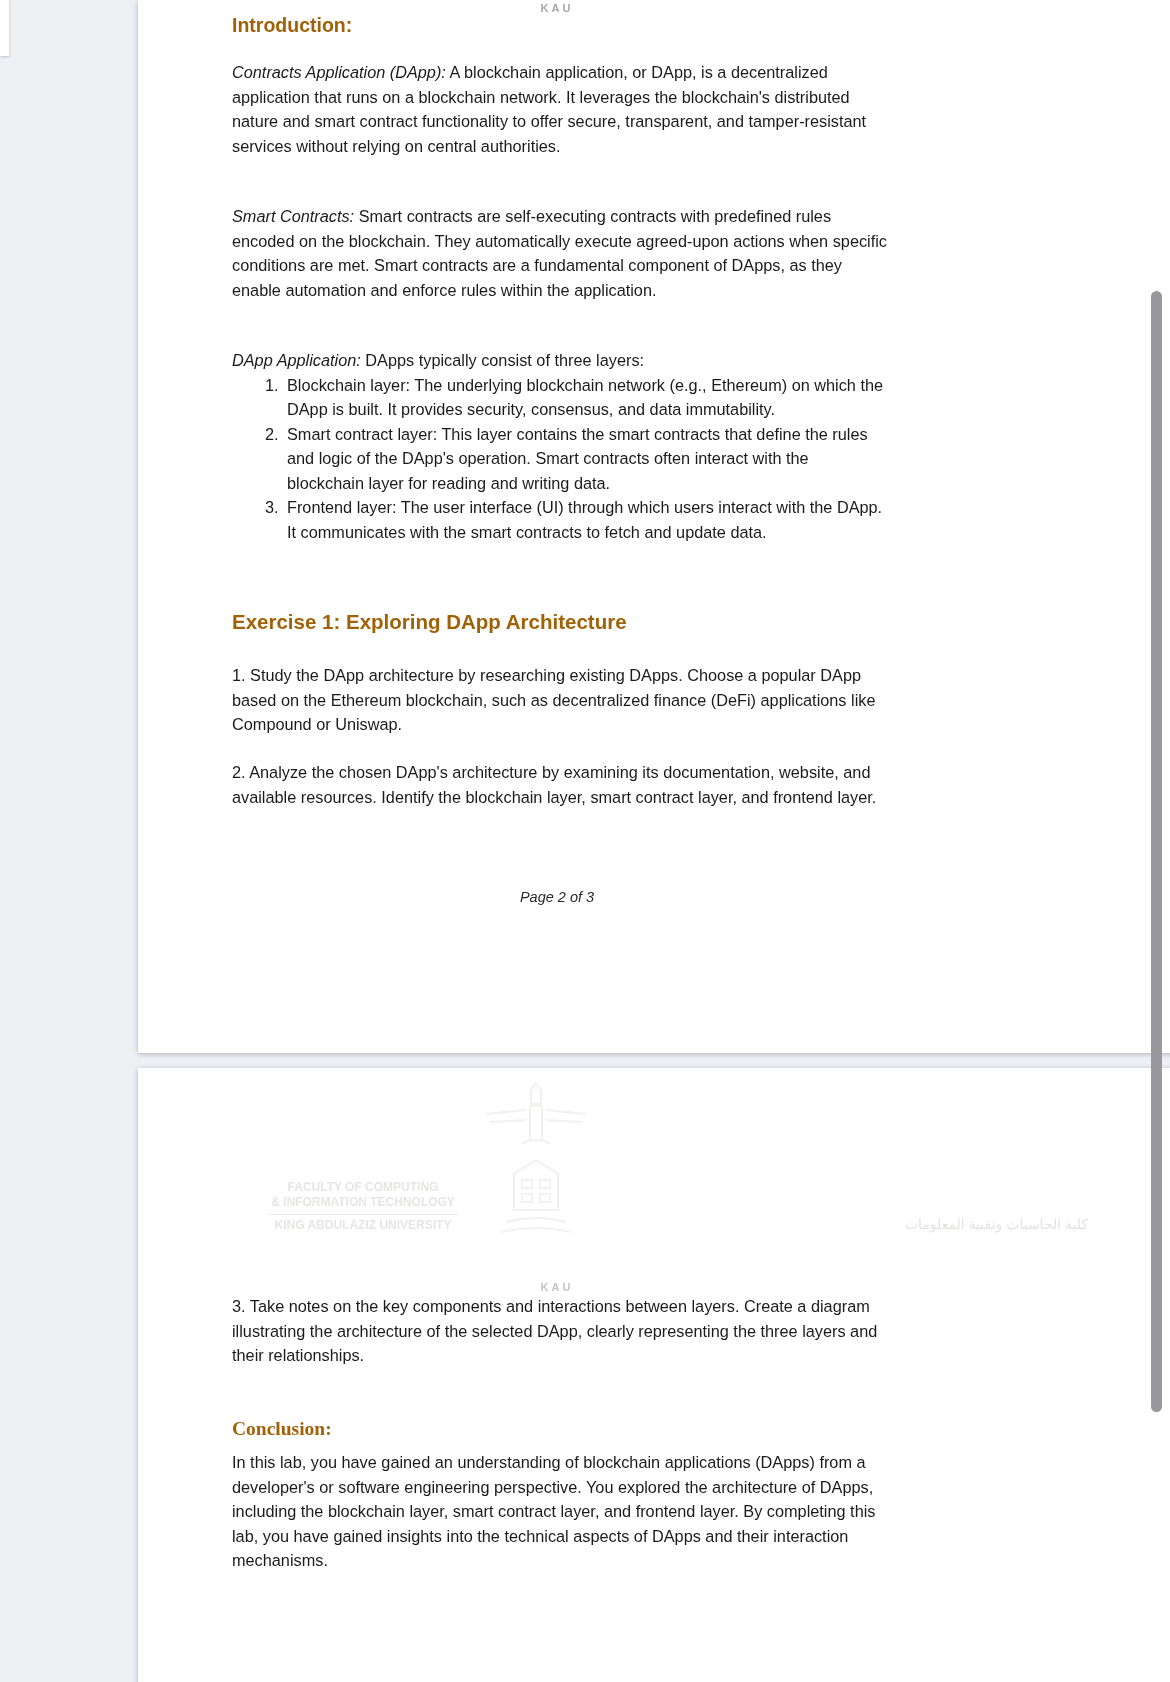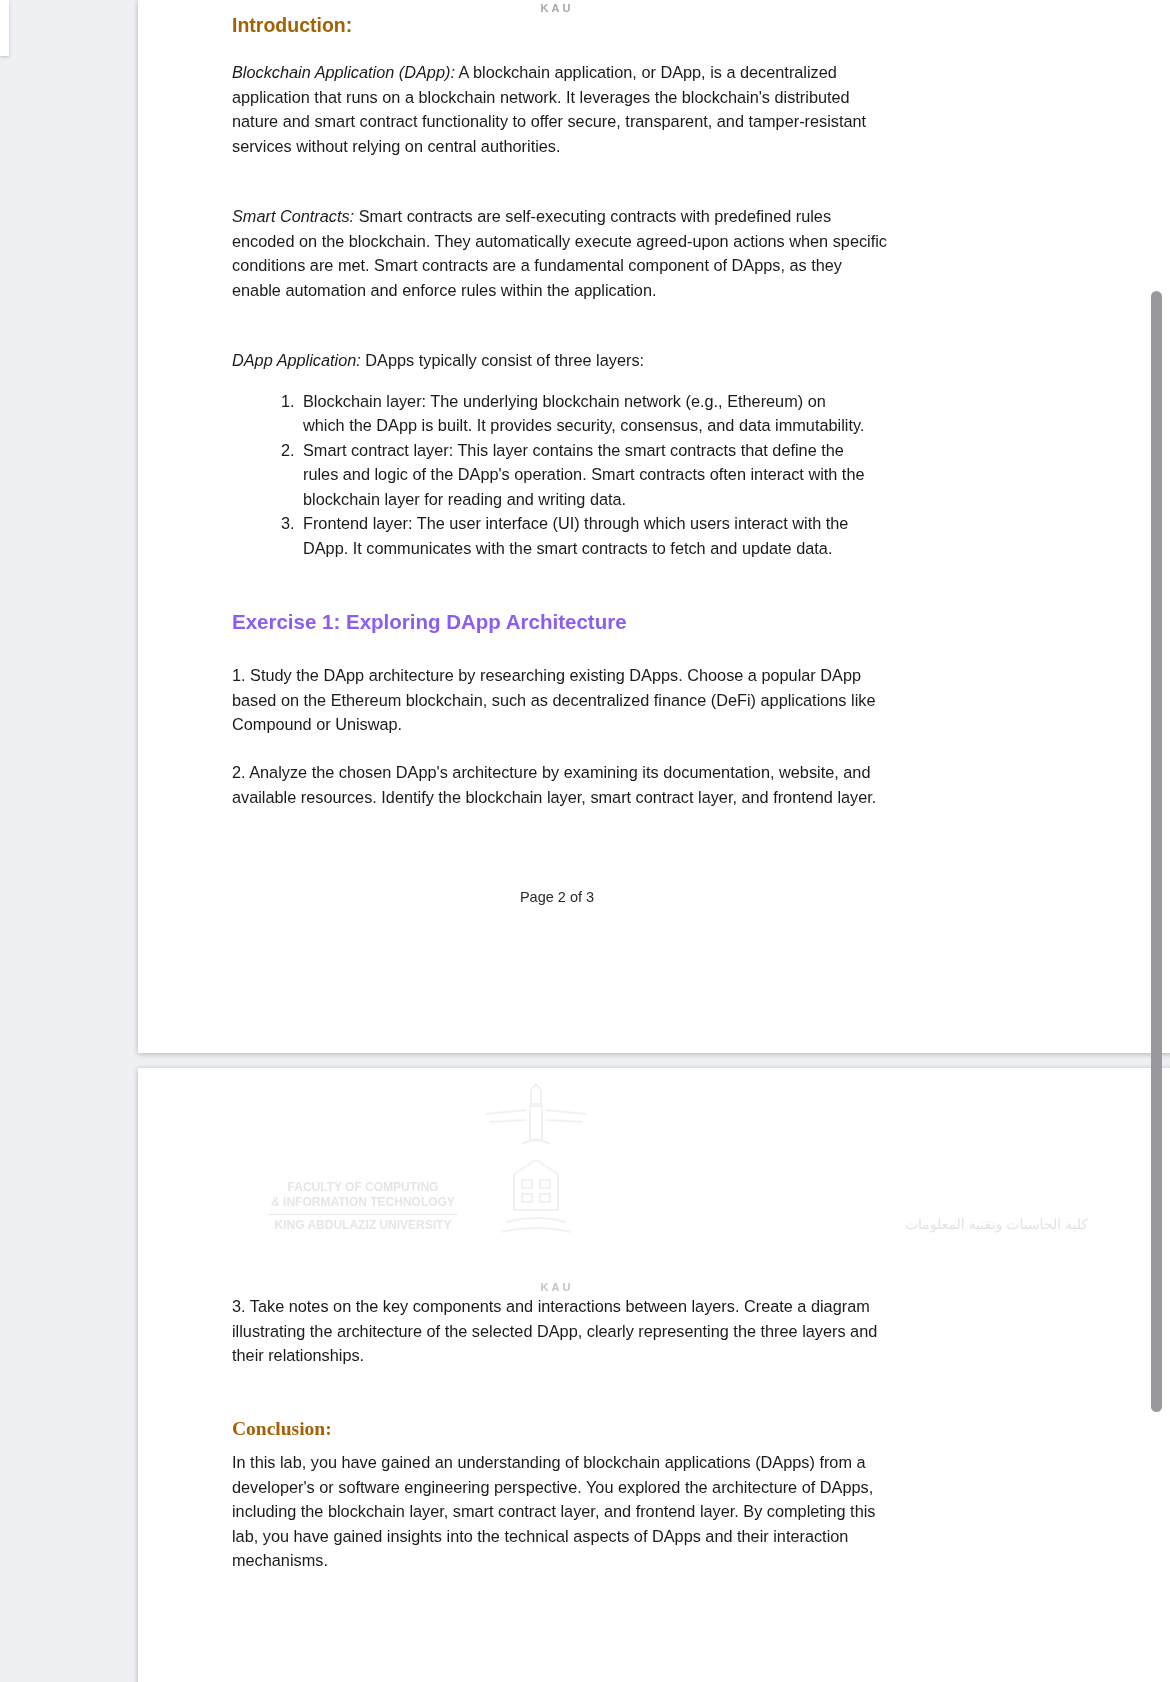--- a/index.html
+++ b/index.html
@@ -40,33 +40,33 @@
     font-size: 19.5px;
     font-weight: bold;
     color: #a16207;
   }
   .h-exercise {
     position: absolute;
     left: 94px;
     margin: 0;
     font-size: 20.5px;
     font-weight: bold;
-    color: #8b5cf6;
+    color: #a16207;
   }
   .body-par {
     position: absolute;
     left: 94px;
     width: 655px;
     margin: 0;
     font-size: 16.3px;
     line-height: 24.5px;
   }
   .body-par i { font-style: italic; }
   .arch-list {
-    margin: 16px;
+    margin: 0;
     padding-left: 51px;
   }
   .arch-list li { padding-left: 4px; }
   .footer-center {
     position: absolute;
     left: 94px; width: 650px;
     text-align: center;
     font-size: 14.5px;
     color: #2a2a2c;
   }
@@ -115,40 +115,40 @@
 </head>
 <body>
 
 <div style="position:absolute; inset:0;">
 
   <div class="page page2">
     <div class="kau-mark kau-top">KAU</div>
 
     <h2 class="h-section" style="top:14px;">Introduction:</h2>
 
-    <p class="body-par" style="top:60px;"><i>Blockchain Application (DApp):</i><span> A blockchain application, or DApp, is a decentralized application that runs on a blockchain network. It leverages the blockchain's distributed nature and smart contract functionality to offer secure, transparent, and tamper-resistant services without relying on central authorities.</span></p>
+    <p class="body-par" style="top:60px;"><i>Contracts Application (DApp):</i><span> A blockchain application, or DApp, is a decentralized application that runs on a blockchain network. It leverages the blockchain's distributed nature and smart contract functionality to offer secure, transparent, and tamper-resistant services without relying on central authorities.</span></p>
 
     <p class="body-par" style="top:204px;"><i>Smart Contracts:</i><span> Smart contracts are self-executing contracts with predefined rules encoded on the blockchain. They automatically execute agreed-upon actions when specific conditions are met. Smart contracts are a fundamental component of DApps, as they enable automation and enforce rules within the application.</span></p>
 
     <div class="body-par" style="top:348px;">
       <p style="margin:0;"><i>DApp Application:</i><span> DApps typically consist of three layers:</span></p>
       <ol class="arch-list">
         <li>Blockchain layer: The underlying blockchain network (e.g., Ethereum) on which the DApp is built. It provides security, consensus, and data immutability.</li>
         <li>Smart contract layer: This layer contains the smart contracts that define the rules and logic of the DApp's operation. Smart contracts often interact with the blockchain layer for reading and writing data.</li>
         <li>Frontend layer: The user interface (UI) through which users interact with the DApp. It communicates with the smart contracts to fetch and update data.</li>
       </ol>
     </div>
 
     <h1 class="h-exercise" style="top:610px;">Exercise 1: Exploring DApp Architecture</h1>
 
     <p class="body-par" style="top:663px;">1. Study the DApp architecture by researching existing DApps. Choose a popular DApp based on the Ethereum blockchain, such as decentralized finance (DeFi) applications like Compound or Uniswap.</p>
 
     <p class="body-par" style="top:760px;">2. Analyze the chosen DApp's architecture by examining its documentation, website, and available resources. Identify the blockchain layer, smart contract layer, and frontend layer.</p>
 
-    <div class="footer-center" style="top:889px;">Page 2 of 3</div>
+    <div class="footer-center" style="top:889px;font-style:italic;">Page 2 of 3</div>
   </div>
 
   <div class="page page3">
 
     <div class="letterhead-left">
       <div>FACULTY OF COMPUTING</div>
       <div>&amp; INFORMATION TECHNOLOGY</div>
       <hr class="divider">
       <div>KING ABDULAZIZ UNIVERSITY</div>
     </div>

